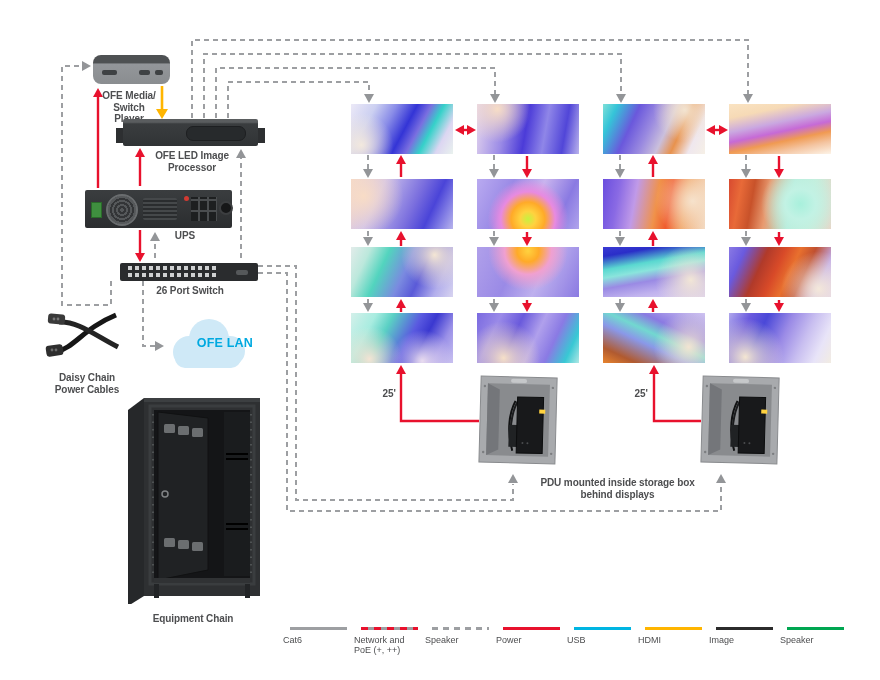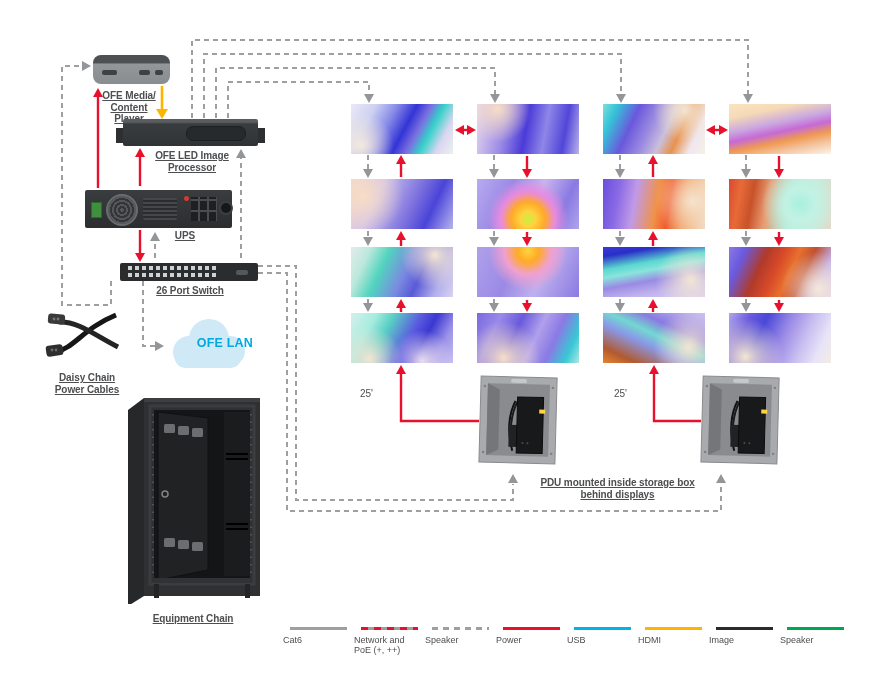--- a/index.html
+++ b/index.html
@@ -7,21 +7,21 @@
           font-family:"Liberation Sans", sans-serif;}
   svg.lines{position:absolute;left:0;top:0;pointer-events:none;}
   .net{stroke:#9d9fa2;stroke-width:2;fill:none;stroke-dasharray:5 4;}
   .nethead{fill:#939598;stroke:none;}
   .pow{stroke:#e8112d;stroke-width:2.4;fill:none;}
   .powhead{fill:#e8112d;stroke:none;}
   .hdmi{stroke:#ffb500;stroke-width:2.6;fill:none;}
   .hdmihead{fill:#ffb500;stroke:none;}
   .lbl{position:absolute;font-size:10px;font-weight:600;color:#4d4e50;text-align:center;
        line-height:11.5px;letter-spacing:-0.1px;}
-  .lbl span{display:block;text-decoration:underline;}
+  .lbl span{display:block;}
   .tile{position:absolute;width:102px;height:50px;}
   .r1{top:104px}.r2{top:179px}.r3{top:247px}.r4{top:313px}
   .c1{left:351px}.c2{left:477px}.c3{left:603px}.c4{left:729px}
   
   .player{position:absolute;left:93px;top:55px;width:77px;height:29px;border-radius:8px;
           background:linear-gradient(180deg,#4e5153 0%,#4e5153 26%,#93969a 32%,#8a8d90 100%);}
   .player .slot{position:absolute;background:#3f4244;border-radius:2px;height:5px;top:15px;}
   
   .proc{position:absolute;left:123px;top:119px;width:135px;height:27px;border-radius:2px;
         background:linear-gradient(180deg,#5a5d5f 0%,#5a5d5f 12%,#3a3d3f 18%,#303335 100%);}
@@ -46,21 +46,21 @@
   
   .switch{position:absolute;left:120px;top:263px;width:138px;height:18px;border-radius:2px;background:#2a2c2e;}
   .switch .ports1,.switch .ports2{position:absolute;left:8px;width:88px;height:4px;
        background:repeating-linear-gradient(90deg,#cfd1d2 0 4px,#2a2c2e 4px 7px);}
   .switch .ports1{top:3px}.switch .ports2{top:10px}
   .switch .btn{position:absolute;left:116px;top:7px;width:12px;height:5px;border-radius:2px;background:#55585a;}
   
   .cloud{position:absolute;left:163px;top:314px;width:90px;height:62px;}
   .cloud .lan-text{position:absolute;left:0;top:22px;width:90px;text-align:right;
        font-size:12.5px;font-weight:700;color:#00a9e0;letter-spacing:0.2px;}
-  .dist{position:absolute;font-size:10px;font-weight:400;color:#4d4e50;}
+  .dist{position:absolute;font-size:10px;font-weight:700;color:#4d4e50;text-align:right;}
   
   .legend{position:absolute;left:283px;top:627px;display:flex;}
   .legend-item{width:71px;text-align:left;}
   .swatch{height:3px;width:57px;margin:0 auto;}
   .legend-label{font-size:9px;color:#4d4e50;line-height:10px;margin-top:5px;font-weight:400;}
   .legend-label span{display:block;}
 </style>
 </head>
 <body>
 
@@ -173,21 +173,21 @@
     </g>
   </svg>
 
   <div class="player">
     <div class="slot" style="left:9px;width:15px;"></div>
     <div class="slot" style="left:46px;width:11px;"></div>
     <div class="slot" style="left:62px;width:8px;"></div>
   </div>
   <div class="lbl" style="left:88px;top:90px;width:82px;">
     <span>OFE Media/</span>
-    <span>Content</span>
+    <span>Switch</span>
     <span>Player</span>
   </div>
 
   <div class="proc">
     <div class="recess"></div>
   </div>
   <div class="lbl" style="left:132px;top:150px;width:120px;">
     <span>OFE LED Image</span>
     <span>Processor</span>
   </div>

